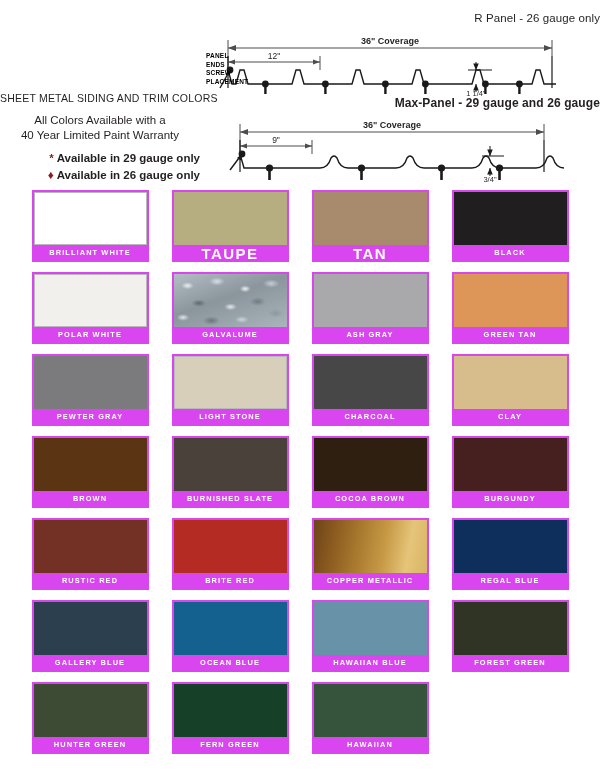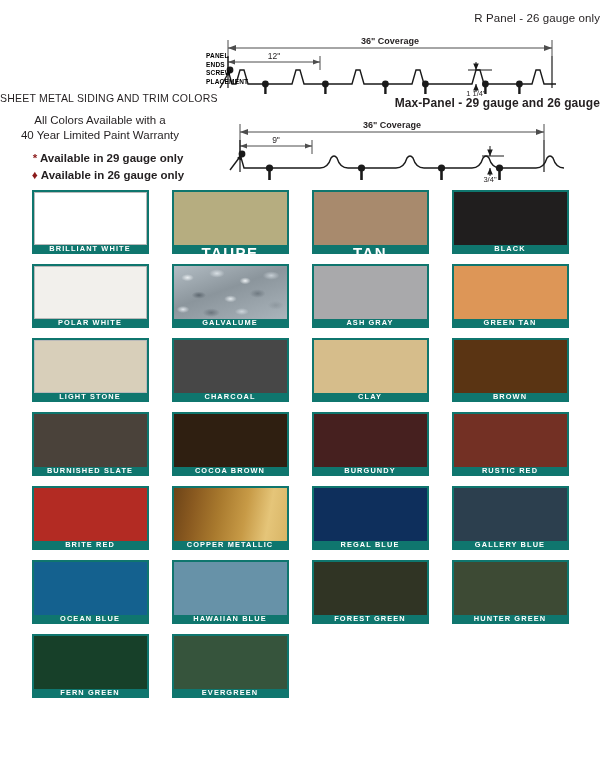--- a/index.html
+++ b/index.html
@@ -34,21 +34,21 @@
   }
   .h-sub {
     margin-top: 9px;
     font-size: 11.5px;
     line-height: 15px;
     color: #231f20;
   }
   .gauge-lines {
     margin-top: 7px;
     padding-left: 16px;
-    text-align: center;
+    text-align: right;
   }
   .gauge-line {
     font-size: 11.5px;
     font-weight: bold;
     line-height: 17px;
     color: #231f20;
     white-space: nowrap;
   }
   .mark-star { color: #8b1a1a; font-weight: bold; }
   .mark-diamond { color: #8b1a1a; font-weight: bold; font-size: 12px; }
@@ -84,22 +84,22 @@
     left: 0; top: 190px;
     width: 600px;
     display: grid;
     grid-template-columns: repeat(4, 117px);
     justify-content: center;
     column-gap: 23px;
     row-gap: 10px;
   }
   .swatch {
     width: 117px;
-    height: 64px;
-    background: #0f766e;
+    height: 72px;
+    background: #d946ef;
     padding: 2px 2px 0 2px;
     display: flex;
     flex-direction: column;
   }
   .chip {
     flex: 0 0 53px;
     width: 100%;
     height: 53px;
   }
   .chip-border { border: 1px solid #b9b9b9; }
@@ -310,20 +310,24 @@
       </div>
       <div class="swatch">
         <div class="chip" style="background: rgb(169, 169, 171);"></div>
         <div class="label">ASH GRAY</div>
       </div>
       <div class="swatch">
         <div class="chip" style="background: rgb(221, 150, 87);"></div>
         <div class="label">GREEN TAN</div>
       </div>
       <div class="swatch">
+        <div class="chip" style="background: rgb(123, 123, 125);"></div>
+        <div class="label">PEWTER GRAY</div>
+      </div>
+      <div class="swatch">
         <div class="chip chip-border" style="background: rgb(216, 207, 186);"></div>
         <div class="label">LIGHT STONE</div>
       </div>
       <div class="swatch">
         <div class="chip" style="background: rgb(71, 71, 71);"></div>
         <div class="label">CHARCOAL</div>
       </div>
       <div class="swatch">
         <div class="chip" style="background: rgb(214, 189, 139);"></div>
         <div class="label">CLAY</div>
@@ -379,17 +383,17 @@
       <div class="swatch">
         <div class="chip" style="background: rgb(61, 74, 52);"></div>
         <div class="label">HUNTER GREEN</div>
       </div>
       <div class="swatch">
         <div class="chip" style="background: rgb(23, 64, 41);"></div>
         <div class="label">FERN GREEN</div>
       </div>
       <div class="swatch">
         <div class="chip" style="background: rgb(54, 84, 60);"></div>
-        <div class="label">EVERGREEN</div>
+        <div class="label">HAWAIIAN</div>
       </div>
     </div>
 
 </div>
 
 </body></html>

